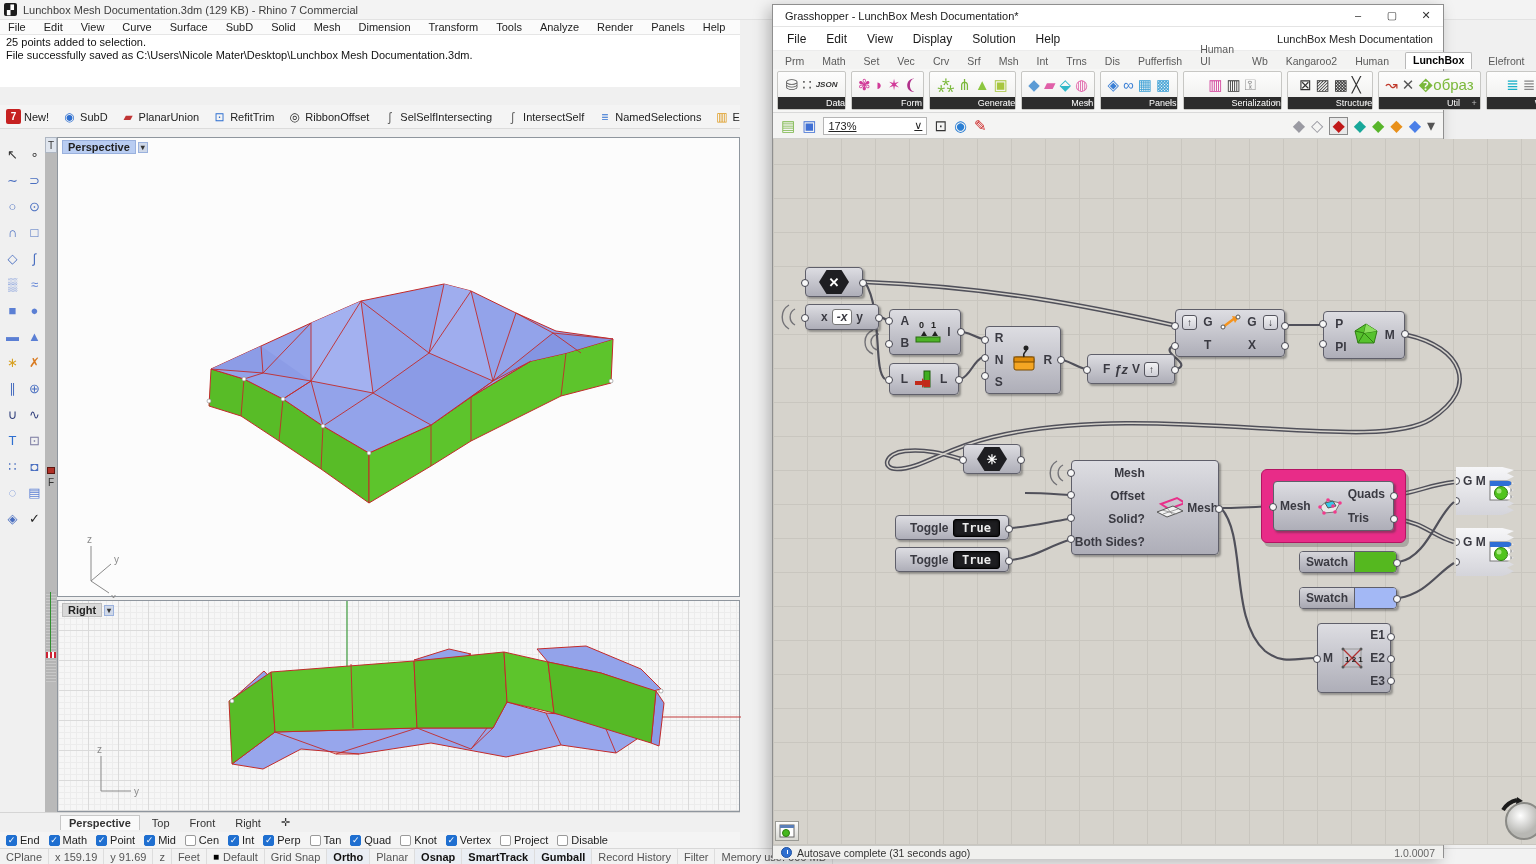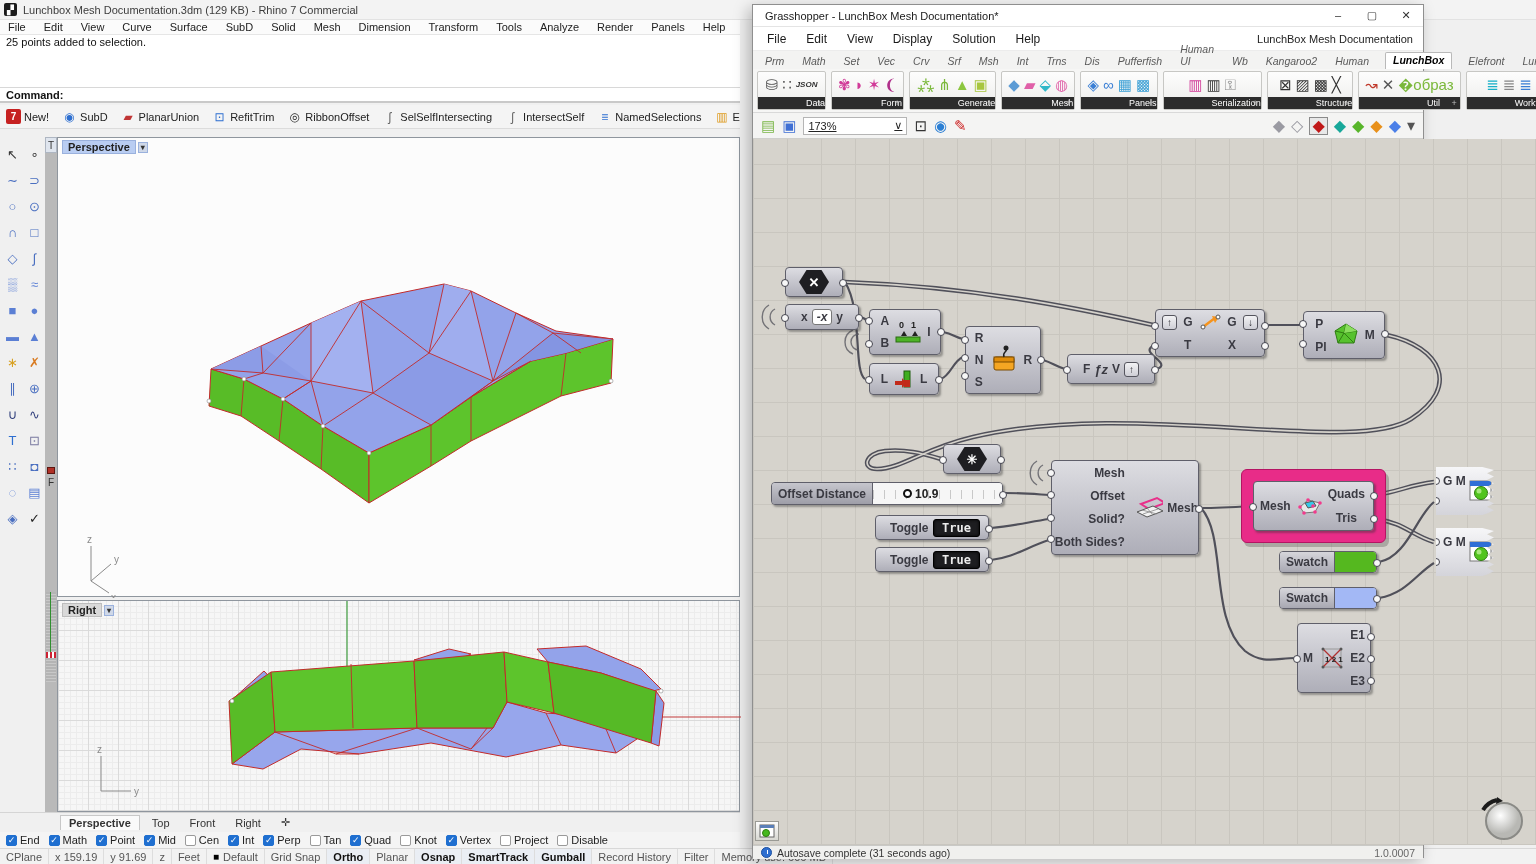--- a/index.html
+++ b/index.html
@@ -47,28 +47,28 @@
   .osnap-item{display:flex;align-items:center;gap:3px;}
   .osnap-box{width:11px;height:11px;border:1px solid #9a9a9a;background:#fff;border-radius:2px;font-size:9px;color:#fff;display:flex;align-items:center;justify-content:center;}
   .osnap-item.checked .osnap-box{background:#1f6fd0;border-color:#1f6fd0;}
   .osnap-item.checked .osnap-box::before{content:"✓";}
   .r-status{position:absolute;left:0;top:848px;width:1536px;height:16px;background:#f2f2f2;border-top:1px solid #d8d8d8;display:flex;font-size:11px;color:#555;align-items:center;}
   .status-cell{border-right:1px solid #dddddd;height:100%;display:flex;align-items:center;justify-content:center;padding:0 6px;white-space:nowrap;}
   .status-cell.bold{color:#111;font-weight:bold;background:#eaeef4;}
   .status-cell.swatch::before{content:"■";color:#000;margin-right:4px;font-size:10px;}
 
   
-  #gh{position:absolute;left:752px;top:4px;width:672px;height:854px;background:#f2f2f1;border:1px solid #8f8f8f;box-shadow:-4px 4px 14px rgba(0,0,0,.25);}
+  #gh{position:absolute;left:772px;top:4px;width:672px;height:854px;background:#f2f2f1;border:1px solid #8f8f8f;box-shadow:-4px 4px 14px rgba(0,0,0,.25);}
   .g-title{position:absolute;left:0;top:0;width:100%;height:22px;background:#ffffff;border-bottom:1px solid #e4e4e4;display:flex;align-items:center;font-size:11px;color:#1a1a1a;padding-left:12px;}
   .g-winbtns{margin-left:auto;display:flex;}
   .g-winbtn{width:34px;text-align:center;font-size:11px;color:#333;}
   .g-menu{position:absolute;left:0;top:22px;width:100%;height:24px;background:#ffffff;display:flex;gap:20px;align-items:center;padding-left:14px;font-size:12px;color:#1a1a1a;border-bottom:1px solid #ececec;}
   .g-docname{margin-left:auto;margin-right:10px;font-size:11px;color:#222;}
   .g-tabs{position:absolute;left:0;top:46px;width:100%;height:18px;background:#f3f3f2;display:flex;gap:14px;align-items:flex-end;padding-left:10px;font-size:10.5px;color:#5a5a5a;}
-  .g-tab{padding:1px 2px 2px;font-style:italic;}
+  .g-tab{padding:1px 2px 2px;}
   .g-tab.active{background:#ffffff;border:1px solid #b9b9b9;border-bottom:none;color:#000;font-weight:bold;padding:1px 7px 3px;border-radius:2px 2px 0 0;}
   .g-ribbon{position:absolute;left:0;top:64px;width:100%;height:44px;background:#f6f6f5;display:flex;gap:5px;padding:2px 4px;border-bottom:1px solid #d9d9d9;}
   .rib-group{border:1px solid #c7c7c4;border-radius:2px;background:linear-gradient(#fdfdfd,#ececea);display:flex;flex-direction:column;}
   .rib-icons{flex:1;display:flex;align-items:center;justify-content:center;gap:4px;padding:1px 6px;}
   .rib-ic{font-size:15px;line-height:15px;}
   .rib-ic.small{font-size:8px;font-weight:bold;font-style:italic;}
   .rib-label{height:12px;background:#2c2c2c;color:#fff;font-size:9px;display:flex;align-items:center;justify-content:center;position:relative;padding-left:48px;}
   .rib-label::after{content:"+";position:absolute;right:3px;color:#bbb;}
   .g-cantb{position:absolute;left:0;top:108px;width:100%;height:26px;background:#f4f4f3;border-bottom:1px solid #cfcfcc;display:flex;align-items:center;gap:7px;padding:0 8px;}
   .ct-ic{font-size:15px;}
@@ -128,22 +128,22 @@
         <span class="r-menu-item">Dimension</span>
         <span class="r-menu-item">Transform</span>
         <span class="r-menu-item">Tools</span>
         <span class="r-menu-item">Analyze</span>
         <span class="r-menu-item">Render</span>
         <span class="r-menu-item">Panels</span>
         <span class="r-menu-item">Help</span>
       </div>
     <div class="r-cmd" id="rcmd">
         <span class="cmd-line">25 points added to selection.</span>
-      </div>
-    <div class="r-cmdprompt"><span>Command:</span></div>
+        <span class="cmd-line">File successfully saved as C:\Users\Nicole Mater\Desktop\Lunchbox Mesh Documentation.3dm.</span>
+      </div>
     <div class="r-toolbar" id="rtoolbar">
         <span class="rtb-item">
           <span class="rtb-ic" style="color: rgb(255, 255, 255); background: rgb(198, 33, 33); font-weight: bold; font-size: 10px;">7</span>
           <span>New!</span>
         </span>
         <span class="rtb-item">
           <span class="rtb-ic" style="color: rgb(46, 111, 208);">◉</span>
           <span>SubD</span>
         </span>
         <span class="rtb-item">
@@ -668,30 +668,20 @@
         </div>
 
         <div class="gc" style="left:930px;top:443px;width:58px;height:30px">
           <div class="hexic">
               <span>✳</span>
             </div>
           <span class="port" style="left:-5px;top:11px"></span>
           <span class="port" style="right:-5px;top:11px"></span>
         </div>
 
-        <div class="gc" style="left:758px;top:481px;width:232px;height:23px;justify-content:flex-start;gap:0;padding:0">
-          <div class="sl-label">
-              <span>Offset Distance</span>
-            </div>
-          <div class="sl-track">
-            <div class="sl-knob"></div>
-            <span class="sl-val">10.9</span>
-          </div>
-          <span class="port" style="right:-5px;top:8px"></span>
-        </div>
 
         <div class="gc" style="left:862px;top:514px;width:114px;height:25px;justify-content:space-between;padding:0 8px 0 14px">
           <span>Toggle</span>
           <span class="tgl-val">True</span>
           <span class="port" style="right:-5px;top:9px"></span>
         </div>
 
         <div class="gc" style="left:862px;top:546px;width:114px;height:25px;justify-content:space-between;padding:0 8px 0 14px">
           <span>Toggle</span>
           <span class="tgl-val">True</span>
@@ -725,21 +715,21 @@
             <polygon points="10,10 18,8 21,13 13,15" fill="#35c8e8" stroke="#555"></polygon>
             <g fill="#f23a8c">
                 <circle cx="5" cy="14" r="1.8"></circle>
                 <circle cx="13" cy="7" r="1.8"></circle>
                 <circle cx="25" cy="10" r="1.8"></circle>
                 <circle cx="20" cy="19" r="1.8"></circle>
                 <circle cx="9" cy="20" r="1.8"></circle>
                 <circle cx="18" cy="13" r="1.8"></circle>
               </g>
           </svg>
-          <div class="lblcol" style="align-items:center;padding-right:2px">
+          <div class="lblcol" style="align-items:flex-start;padding-right:2px">
             <span>Quads</span>
             <span>Tris</span>
           </div>
           <span class="port" style="left:-5px;top:21px"></span>
           <span class="port" style="right:-5px;top:10px"></span>
           <span class="port" style="right:-5px;top:33px"></span>
         </div>
 
         <div class="gc" style="left:1266px;top:550px;width:98px;height:22px;justify-content:flex-start;gap:0;padding:0">
           <div class="swatch-lbl">

